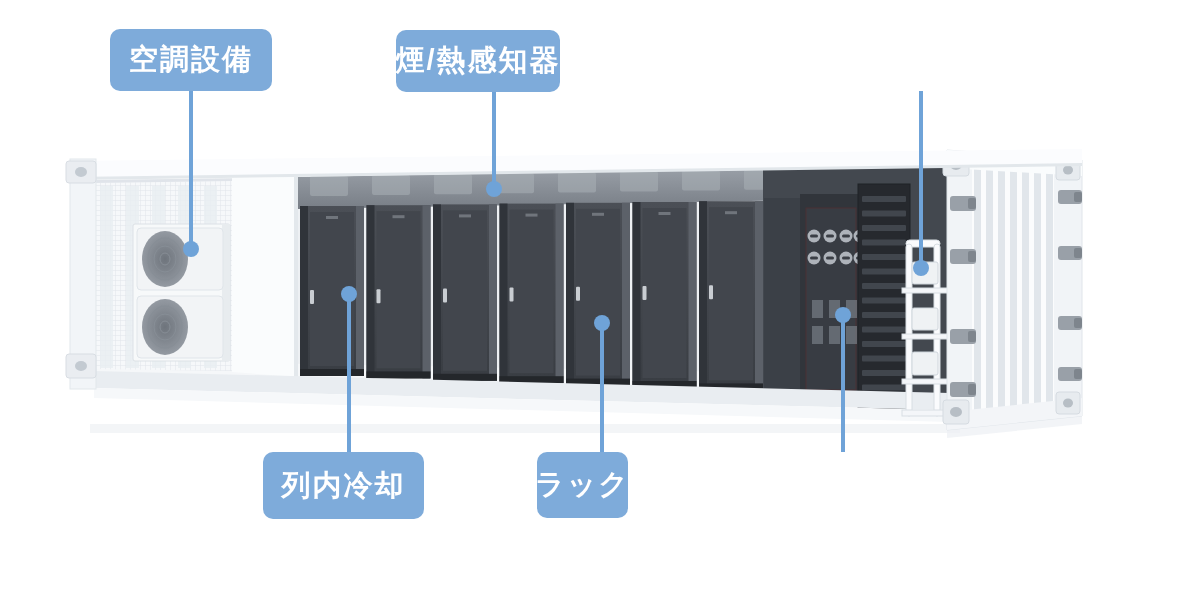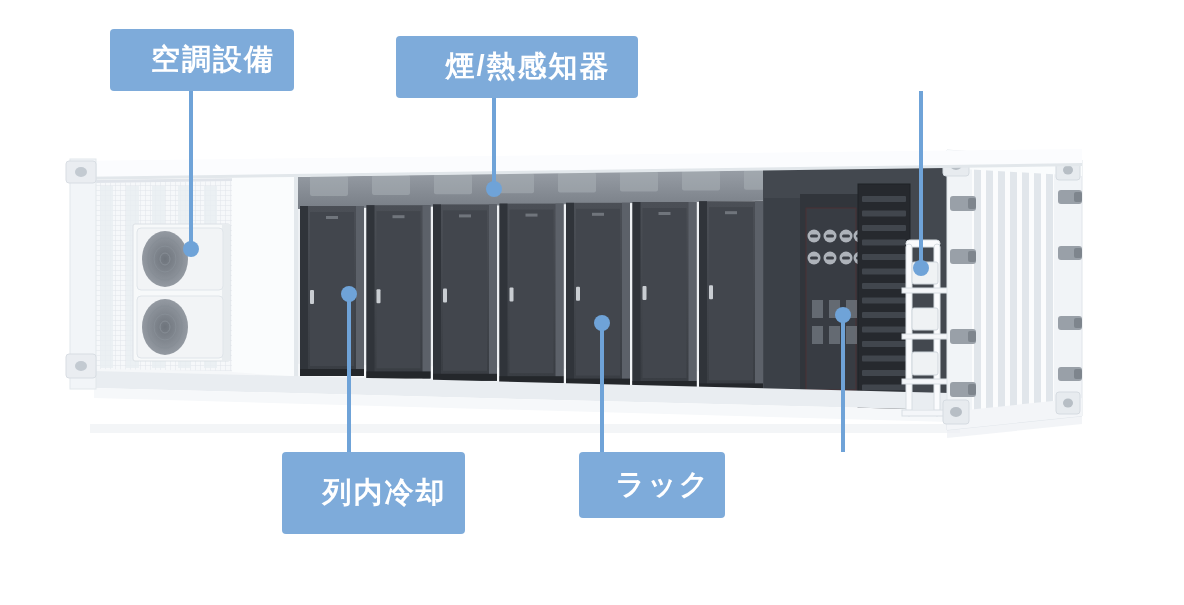--- a/index.html
+++ b/index.html
@@ -1,26 +1,26 @@
 <!DOCTYPE html>
 <html><head>
 <meta charset="utf-8">
 <style>
   html,body{margin:0;padding:0;background:#ffffff;}
   .stage{position:relative;width:1184px;height:605px;background:#ffffff;overflow:hidden;
          font-family:"Liberation Sans",sans-serif;}
   .stage svg{position:absolute;left:0;top:0;}
   .label{position:absolute;display:flex;align-items:center;justify-content:center;
          background:#7EABDA;color:#FFFFFF;font-weight:bold;font-size:29px;
-         letter-spacing:2px;border-radius:4px;text-align:center;white-space:nowrap;padding-left:22px;}
+         letter-spacing:2px;border-radius:10px;text-align:center;white-space:nowrap;}
   .lbl-ac      {left:110px;top:29px;width:162px;height:62px;}
-  .lbl-smoke   {left:396px;top:36px;width:220px;height:62px;}
+  .lbl-smoke   {left:396px;top:30px;width:164px;height:62px;}
   .lbl-pdu     {left:712px;top:29px;width:413px;height:62px;}
-  .lbl-cooling {left:282px;top:452px;width:161px;height:82px;}
-  .lbl-rack    {left:579px;top:452px;width:124px;height:66px;}
+  .lbl-cooling {left:263px;top:452px;width:161px;height:67px;}
+  .lbl-rack    {left:537px;top:452px;width:91px;height:66px;}
   .lbl-ups     {left:798px;top:452px;width:90px; height:66px;}
   .leader{stroke:#6FA3D8;stroke-width:4;fill:none;}
   .dot{fill:#6FA3D8;}
 </style>
 </head>
 <body>
 
 <div class="stage">
 
   <svg id="illustration" width="1184" height="605" viewBox="0 0 1184 605">

